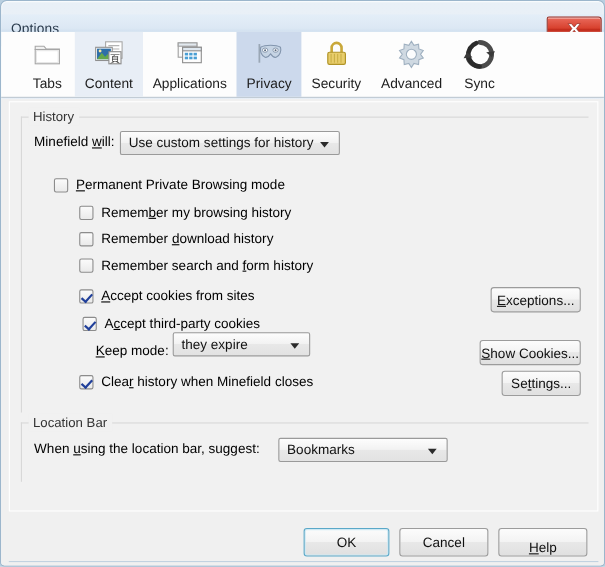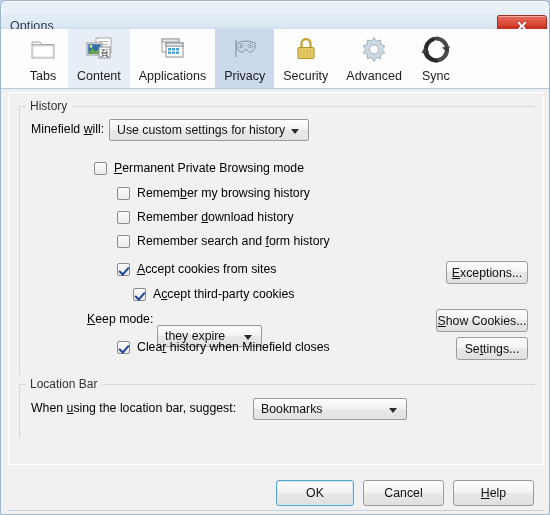--- a/index.html
+++ b/index.html
@@ -131,21 +131,21 @@
     color: #333;
     line-height: 16px;
   }
 
   
   .row { position: absolute; display: flex; align-items: center; }
   .lbl { font-size: 12.3px; color: #000; white-space: nowrap; }
   .acc { text-decoration: underline; }
 
   
-  .cbrow { position: absolute; display: flex; align-items: center; margin-left: 45px; }
+  .cbrow { position: absolute; display: flex; align-items: center; }
   .cb {
     width: 13px; height: 13px;
     box-sizing: border-box;
     border: 1px solid #8c8c8c;
     border-radius: 2px;
     background: linear-gradient(to bottom, #fbfbfb 0%, #eaeaea 100%);
     margin-right: 7px;
     position: relative;
     flex: none;
     cursor: pointer;
@@ -371,29 +371,29 @@
         <div class="cbrow" style="left:53px; top:112px;">
           <span class="cb"></span>
           <span class="lbl"><span>Remember </span><span class="acc">d</span><span>ownload history</span></span>
         </div>
 
         <div class="cbrow" style="left:53px; top:164px;">
           <span class="cb checked"></span>
           <span class="lbl"><span></span><span class="acc">A</span><span>ccept cookies from sites</span></span>
         </div>
 
-        <div class="cbrow" style="left:69px; top:189px;">
+        <div class="cbrow" style="left:56px; top:189px;">
           <span class="cb checked"></span>
           <span class="lbl"><span>A</span><span class="acc">c</span><span>cept third-party cookies</span></span>
         </div>
 
         <div class="row" style="left:68px; top:214px;">
           <span class="lbl"><span></span><span class="acc">K</span><span>eep mode:</span></span>
         </div>
-        <div class="dropdown" style="position:absolute; left:138px; top:227px; width:105px;">
+        <div class="dropdown" style="position:absolute; left:138px; top:204px; width:125px;">
           <span>they expire</span>
           <span class="arrow"></span>
         </div>
 
         <div class="cbrow" style="left:53px; top:242px;">
           <span class="cb checked"></span>
           <span class="lbl"><span>Clea</span><span class="acc">r</span><span> history when Minefield closes</span></span>
         </div>
 
         <div class="btn" style="left:427px; top:163px; width:82px;">
@@ -423,20 +423,20 @@
 
     </div>
 
     <div id="bottombar">
       <div class="btn default" style="left:268px; top:13px; width:78px; height:26px;">
         <span><span>OK</span><span class="acc"></span><span></span></span>
       </div>
       <div class="btn" style="left:355px; top:13px; width:81px; height:26px;">
         <span><span>Cancel</span><span class="acc"></span><span></span></span>
       </div>
-      <div class="btn" style="left:445px; top:13px; width:81px; height:26px;">
+      <div class="btn" style="left:445px; top:13px; width:81px; height:26px;align-items:flex-end;">
         <span><span></span><span class="acc">H</span><span>elp</span></span>
       </div>
     </div>
     <div id="dialog-bottom-edge"></div>
   </div>
 
 </div>
 
 </body></html>

